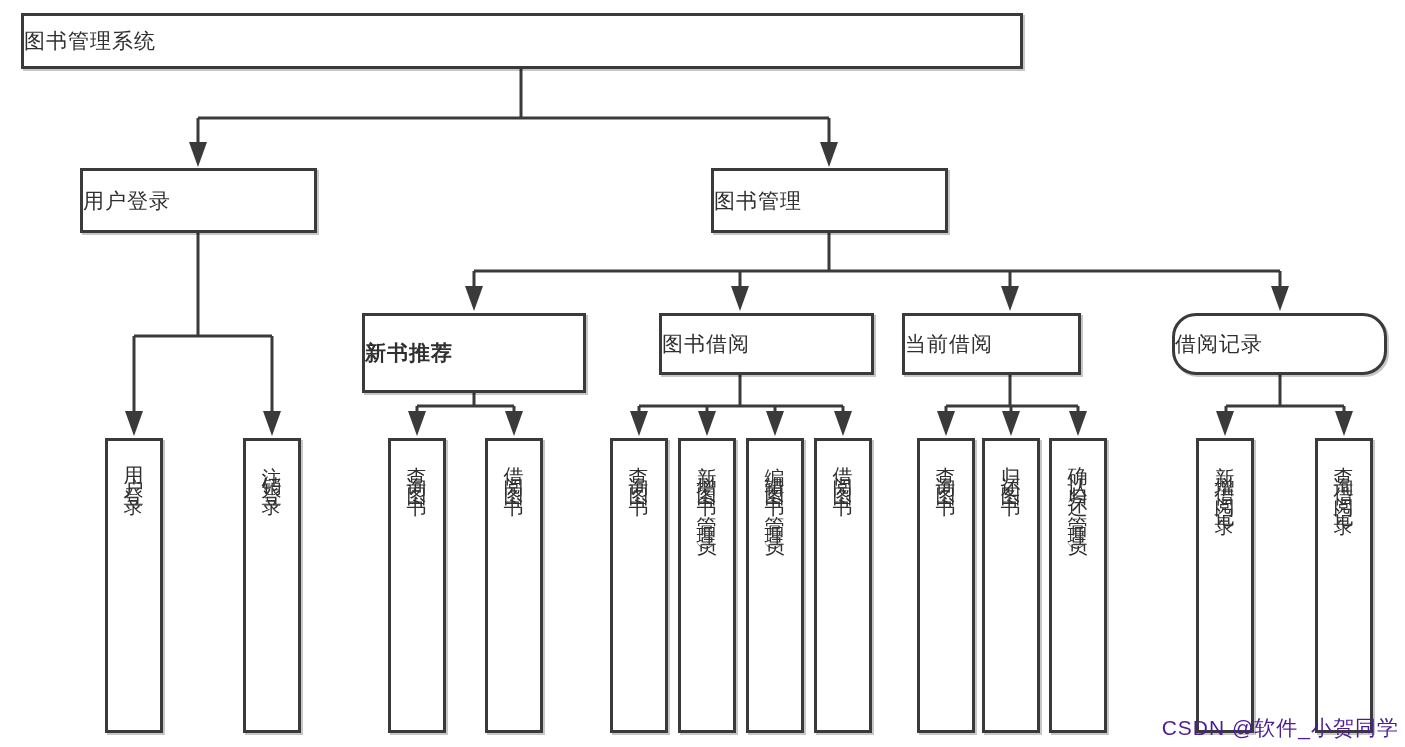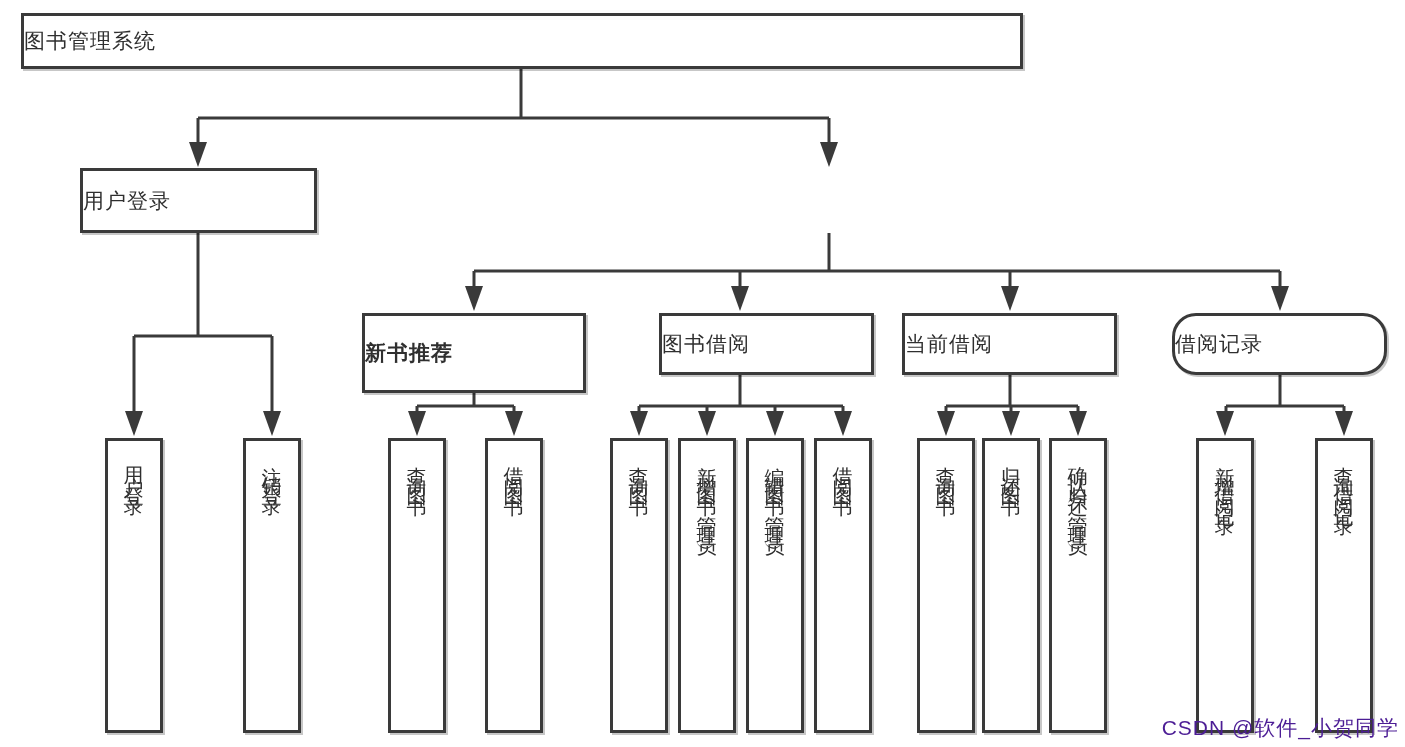--- a/index.html
+++ b/index.html
@@ -38,21 +38,21 @@
     line-height: 1;
     letter-spacing: 10px;
     padding-top: 10px; 
   }
   
   .n-root        { left: 21px;   top: 13px;  width: 1002px; height: 56px; }
   .n-user-login  { left: 80px;   top: 168px; width: 237px;  height: 65px; }
   .n-book-mgmt   { left: 711px;  top: 168px; width: 237px;  height: 65px; }
   .n-new-books   { left: 362px;  top: 313px; width: 224px;  height: 80px; font-weight: bold; }
   .n-borrow      { left: 659px;  top: 313px; width: 215px;  height: 62px; }
-  .n-current     { left: 902px;  top: 313px; width: 215px;  height: 62px; }
+  .n-current     { left: 902px;  top: 313px; width: 179px;  height: 62px; }
   .n-records     { left: 1172px; top: 313px; width: 215px;  height: 62px; border-radius: 24px; }
   .lf    { top: 438px; width: 58px; height: 295px; }
   .lf-0  { left: 105px; }
   .lf-1  { left: 243px; }
   .lf-2  { left: 388px; }
   .lf-3  { left: 485px; }
   .lf-4  { left: 610px; }
   .lf-5  { left: 678px; }
   .lf-6  { left: 746px; }
   .lf-7  { left: 814px; }
@@ -119,20 +119,23 @@
     </g>
   </svg>
 
   <div class="node n-root">
     <span>图书管理系统</span>
   </div>
 
   <div class="node n-user-login">
     <span>用户登录</span>
   </div>
+  <div class="node n-book-mgmt">
+    <span>图书管理</span>
+  </div>
 
   <div class="node n-new-books">
     <span>新书推荐</span>
   </div>
   <div class="node n-borrow">
     <span>图书借阅</span>
   </div>
   <div class="node n-current">
     <span>当前借阅</span>
   </div>

